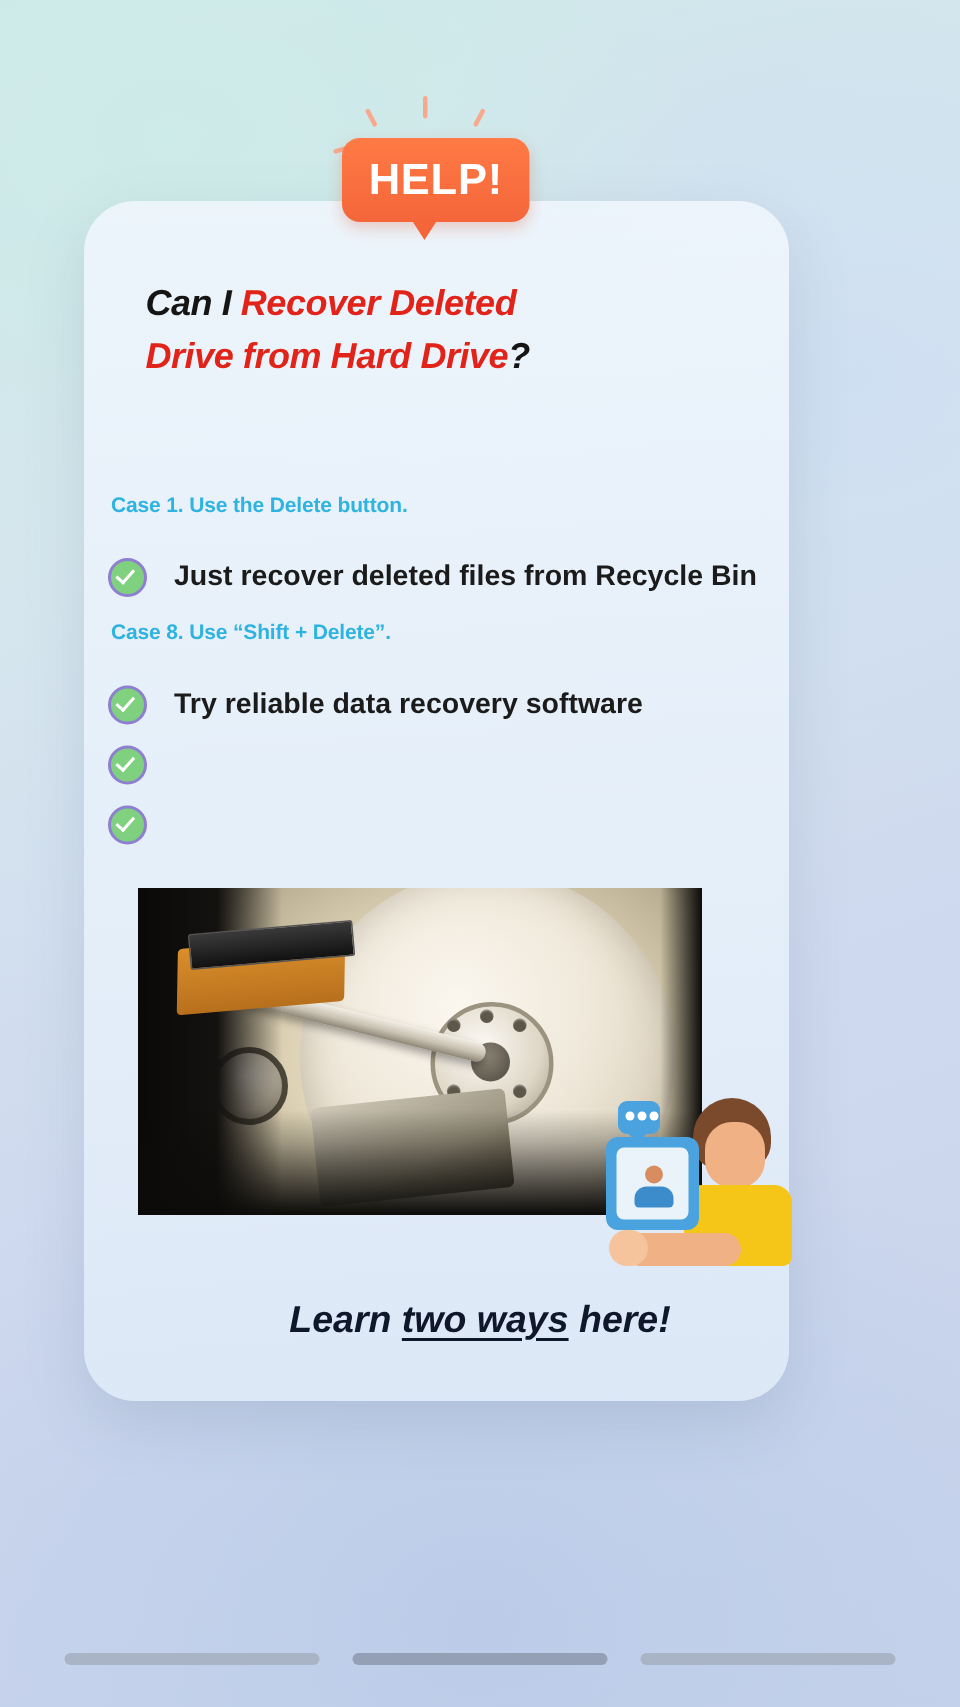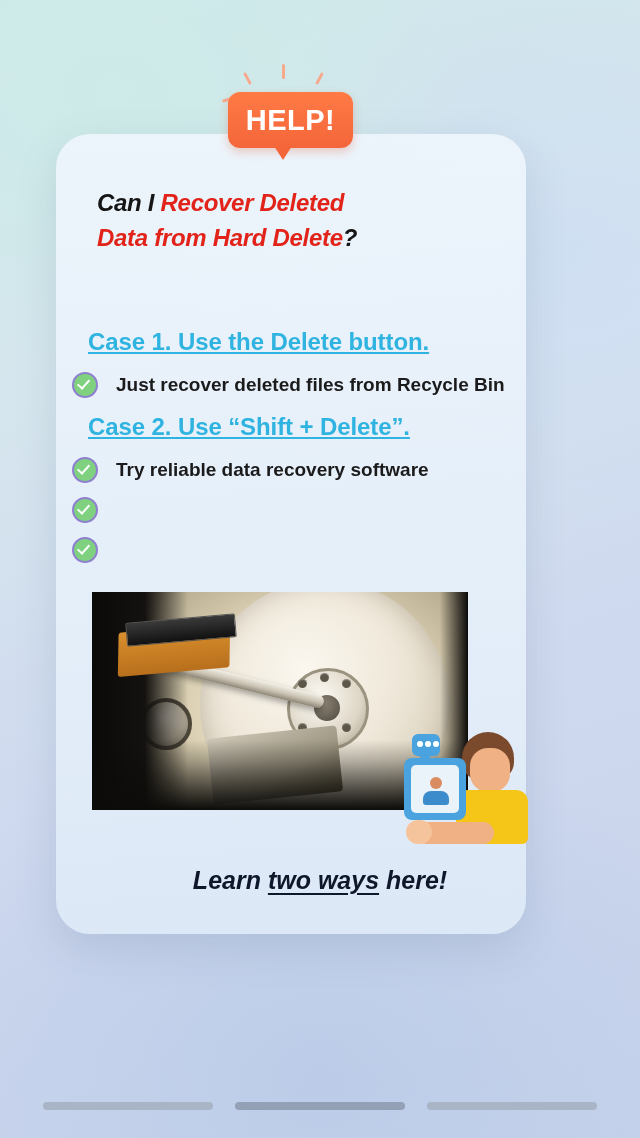--- a/index.html
+++ b/index.html
@@ -92,26 +92,25 @@
     line-height: 1.45;
     color: #151515;
     letter-spacing: -0.3px;
     margin-left: 19px;
   }
   .headline .red { color: #e2231a; }
 
   
   .case-title {
     position: absolute;
-    left: 88px;
-    font-size: 24px;
+    left: 74px;
+    font-size: 14px;
     font-weight: bold;
     color: #2fb3e0;
     letter-spacing: -0.1px;
-    text-decoration: underline;
   }
   .case1 { top: 328px; }
   .case2 { top: 413px; }
 
   .item {
     position: absolute;
     left: 72px;
     display: flex;
     align-items: center;
     gap: 18px;
@@ -440,31 +439,31 @@
 <div class="spark s4"></div>
 <div class="spark s5"></div>
 
 <div class="help-wrap">
   <div class="help-badge">HELP!</div>
   <div class="help-tail"></div>
 </div>
 
 <div class="headline">
   <span>Can I </span><span class="red">Recover Deleted</span><br>
-  <span class="red">Data from Hard Delete</span><span>?</span>
+  <span class="red">Drive from Hard Drive</span><span>?</span>
 </div>
 
 <div class="case-title case1">Case 1. Use the Delete button.</div>
 
 <div class="item i1">
   <span class="check"></span>
   <span>Just recover deleted files from Recycle Bin</span>
 </div>
 
-<div class="case-title case2">Case 2. Use “Shift + Delete”.</div>
+<div class="case-title case2">Case 8. Use “Shift + Delete”.</div>
 
 <div class="item i2">
   <span class="check"></span>
   <span>Try reliable data recovery software</span>
 </div>
 <div class="item i3">
   <span class="check"></span>
 </div>
 <div class="item i4">
   <span class="check"></span>

